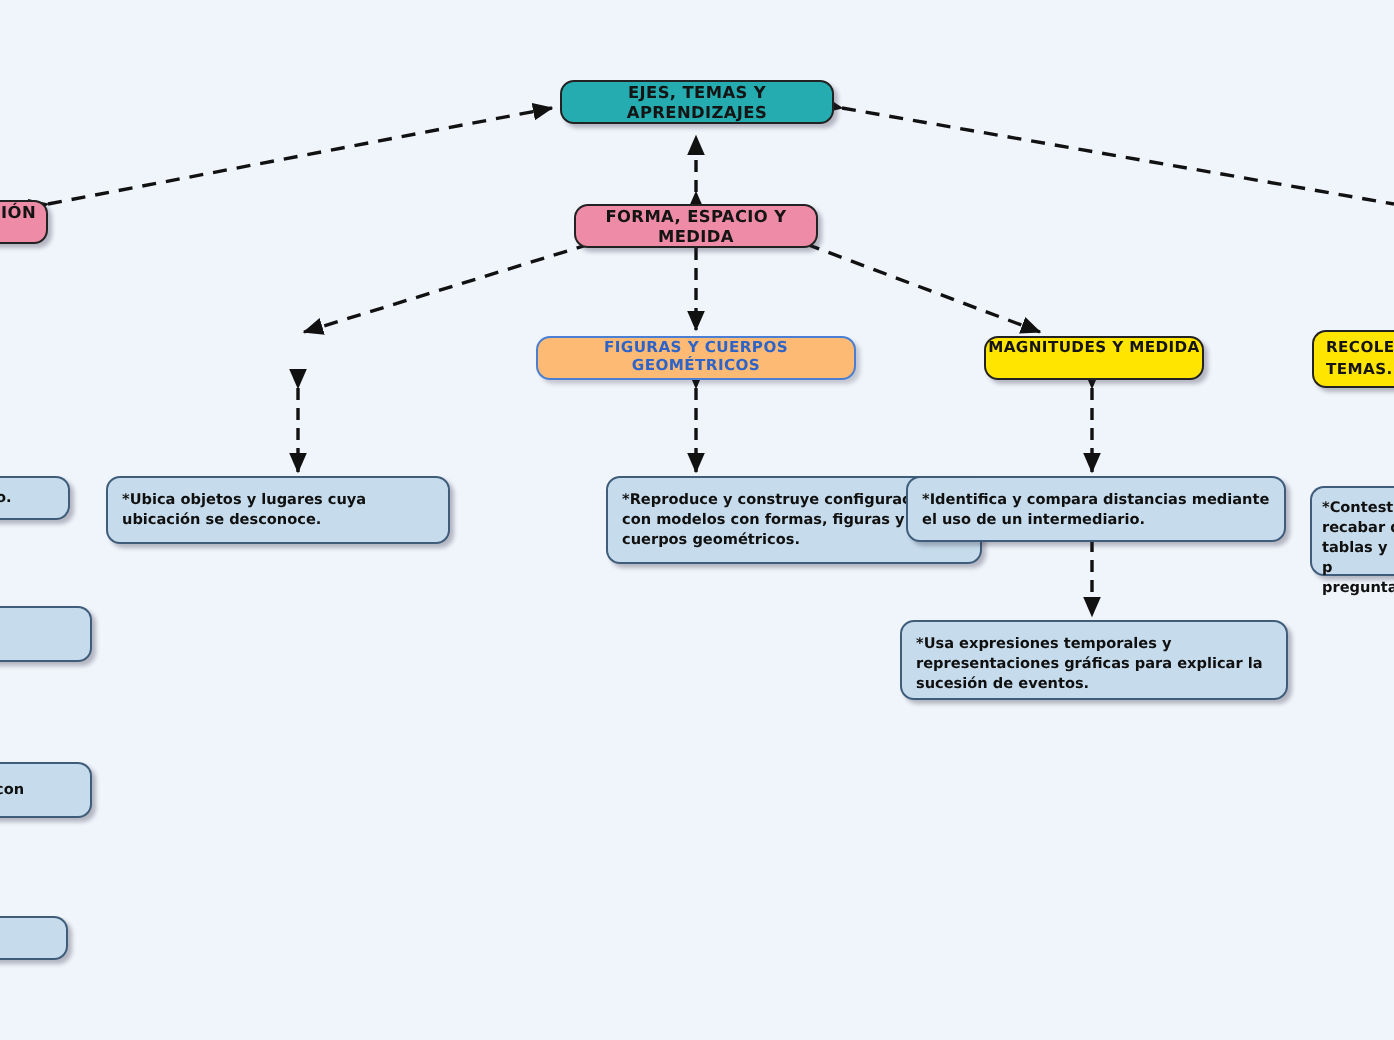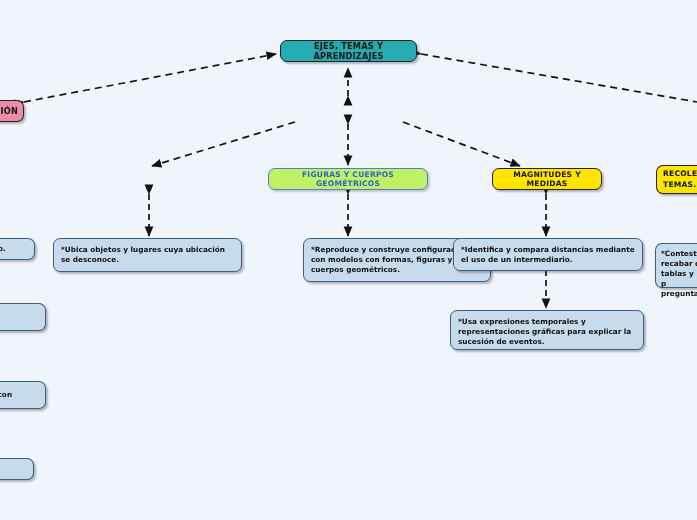--- a/index.html
+++ b/index.html
@@ -12,33 +12,32 @@
   }
   #canvas{position:absolute;inset:0;width:697px;height:520px;}
   #svg-layer{position:absolute;left:0;top:0;width:697px;height:520px;pointer-events:none;}
 
   .node{
     position:absolute;
     box-sizing:border-box;
     border-radius:7px;
     border:1.6px solid #222;
     display:flex;
-    align-items:center;
     justify-content:center;
     text-align:center;
     font-weight:bold;
     letter-spacing:.2px;
     box-shadow:2px 2px 2px rgba(40,40,60,.30);
     z-index:3;
   }
   .node-teal{background:#25ACB0;color:#141414;font-size:8.2px;}
   .node-pink{background:#EE8BA6;color:#141414;font-size:8.2px;}
   .node-yellow{background:#FFE500;color:#141414;font-size:7.6px;}
   .node-blue-outline{
-    background:#bef264;color:#2E64C8;font-size:7.6px;
+    background:#fdba74;color:#2E64C8;font-size:7.6px;
     border:1.6px solid #4a7fd4;
     box-shadow:2px 2px 2px rgba(40,40,60,.22);
   }
   .leaf{
     position:absolute;
     box-sizing:border-box;
     background:#C6DCEC;
     border:1.4px solid #3f5d7a;
     border-radius:7px;
     color:#101010;
@@ -94,36 +93,39 @@
   </svg>
 
   <div class="node node-teal" style="left:280px;top:40px;width:137px;height:22px;">
     <span>EJES, TEMAS Y APRENDIZAJES</span>
   </div>
 
   <div class="node node-pink clip-left" style="left:-26px;top:100px;width:50px;height:22px;">
     <span>IÓN</span>
   </div>
 
+  <div class="node node-pink" style="left:287px;top:102px;width:122px;height:22px;">
+    <span>FORMA, ESPACIO Y MEDIDA</span>
+  </div>
 
 
   <div class="node node-blue-outline" style="left:268px;top:168px;width:160px;height:22px;">
     <span>FIGURAS Y CUERPOS GEOMÉTRICOS</span>
   </div>
 
   <div class="node node-yellow" style="left:492px;top:168px;width:110px;height:22px;">
-    <span>MAGNITUDES Y MEDIDAS</span>
+    <span>MAGNITUDES Y MEDIDA</span>
   </div>
 
   <div class="node node-yellow clip-right" style="left:656px;top:165px;width:48px;height:29px;flex-direction:column;align-items:flex-start;justify-content:center;line-height:1.35;">
     <span>RECOLEC</span>
     <span>TEMAS.</span>
   </div>
 
-  <div class="leaf" style="left:53px;top:238px;width:189px;height:34px;">
+  <div class="leaf" style="left:53px;top:238px;width:172px;height:34px;">
     <span>*Ubica objetos y lugares cuya ubicación se desconoce.</span>
   </div>
 
   <div class="leaf" style="left:255px;top:238px;width:188px;height:44px;margin-left:48px;">
     <span>*Reproduce y construye configuraciones con modelos con formas, figuras y cuerpos geométricos.</span>
   </div>
 
   <div class="leaf" style="left:450px;top:310px;width:194px;height:40px;">
     <span>*Usa expresiones temporales y representaciones gráficas para explicar la sucesión de eventos.</span>
   </div>

